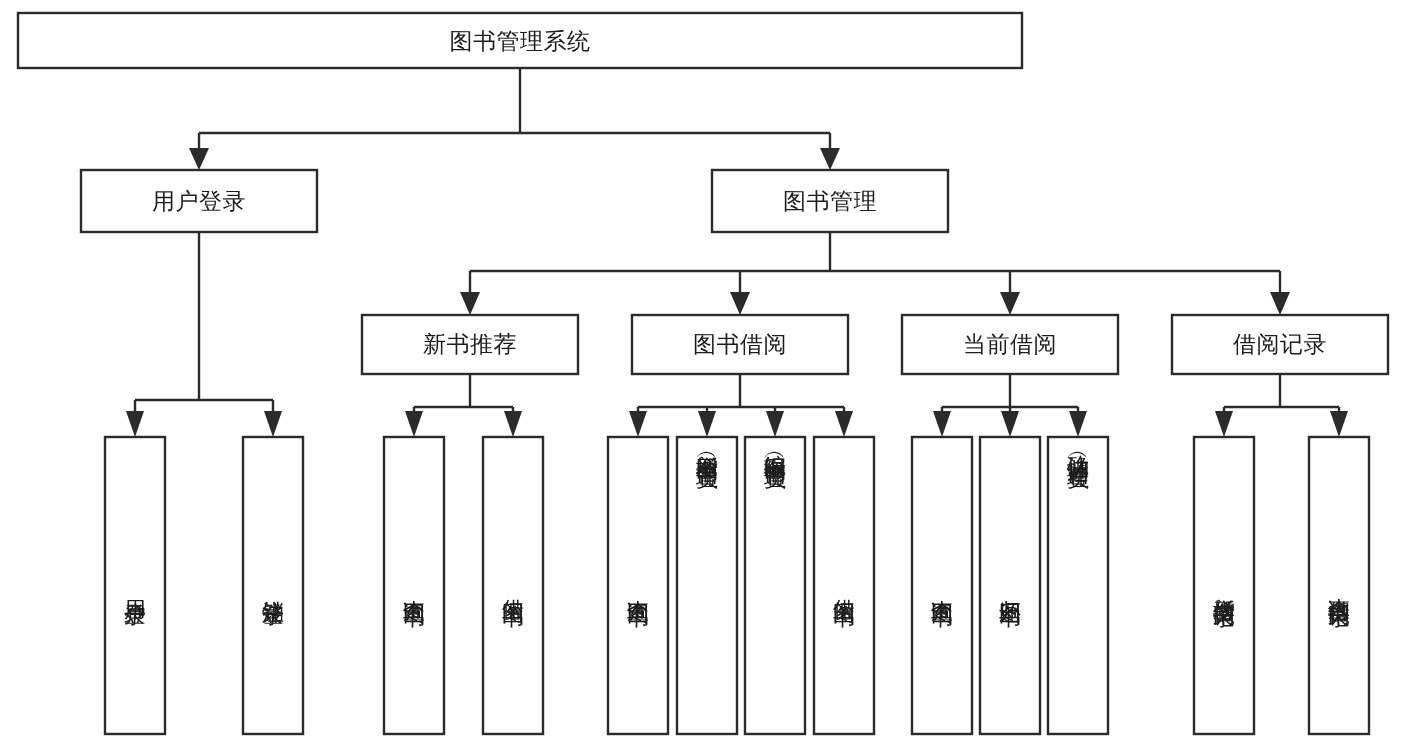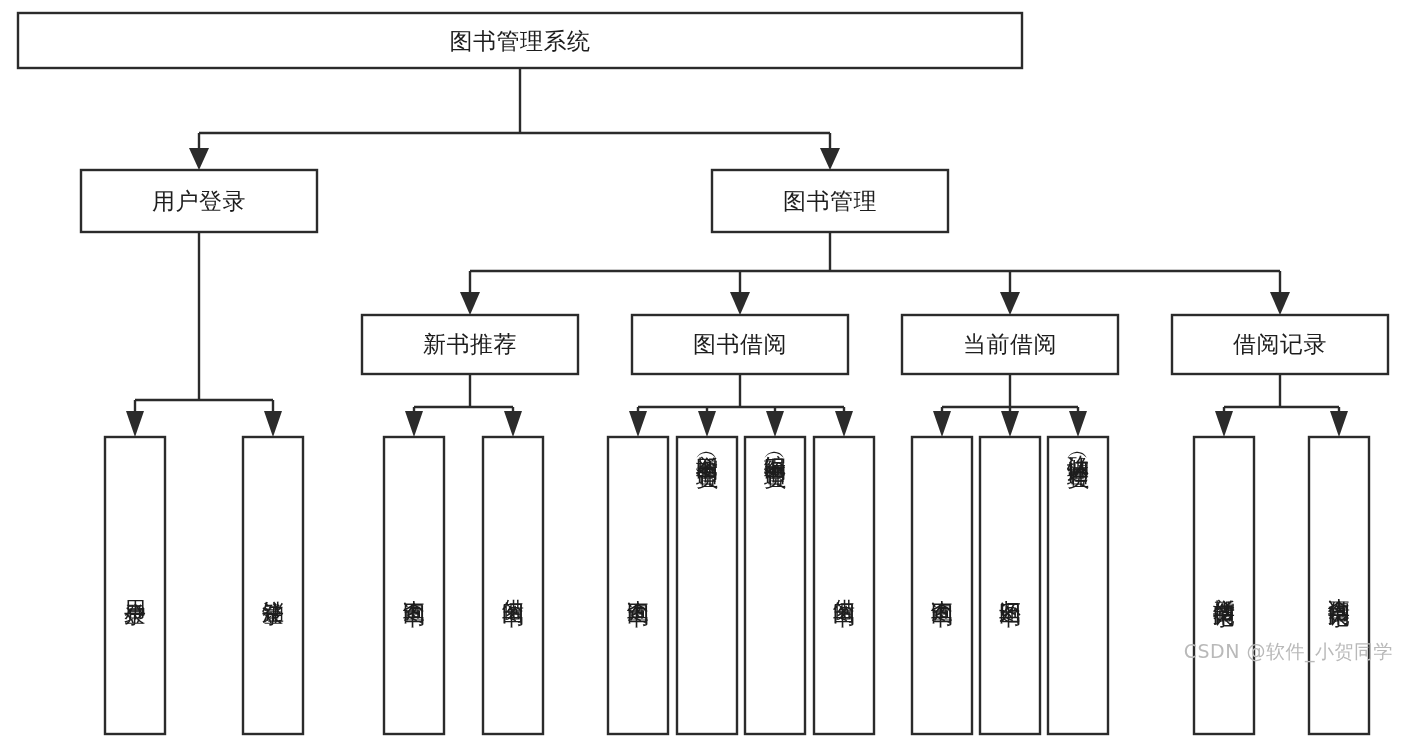--- a/index.html
+++ b/index.html
@@ -250,15 +250,14 @@
     <span class="leaf-label">确认归还（管理员）</span>
   </div>
 
   <div class="leaf-label-wrap" style="left:1194px; top:437px; width:60px; height:297px;">
     <span class="leaf-label">新增借阅记录</span>
   </div>
   <div class="leaf-label-wrap" style="left:1309px; top:437px; width:60px; height:297px;">
     <span class="leaf-label">查询借阅记录</span>
   </div>
 
-  <div class="watermark">CSDN @软件_小贺同学</div>
 
 </div>
 
 </body></html>

